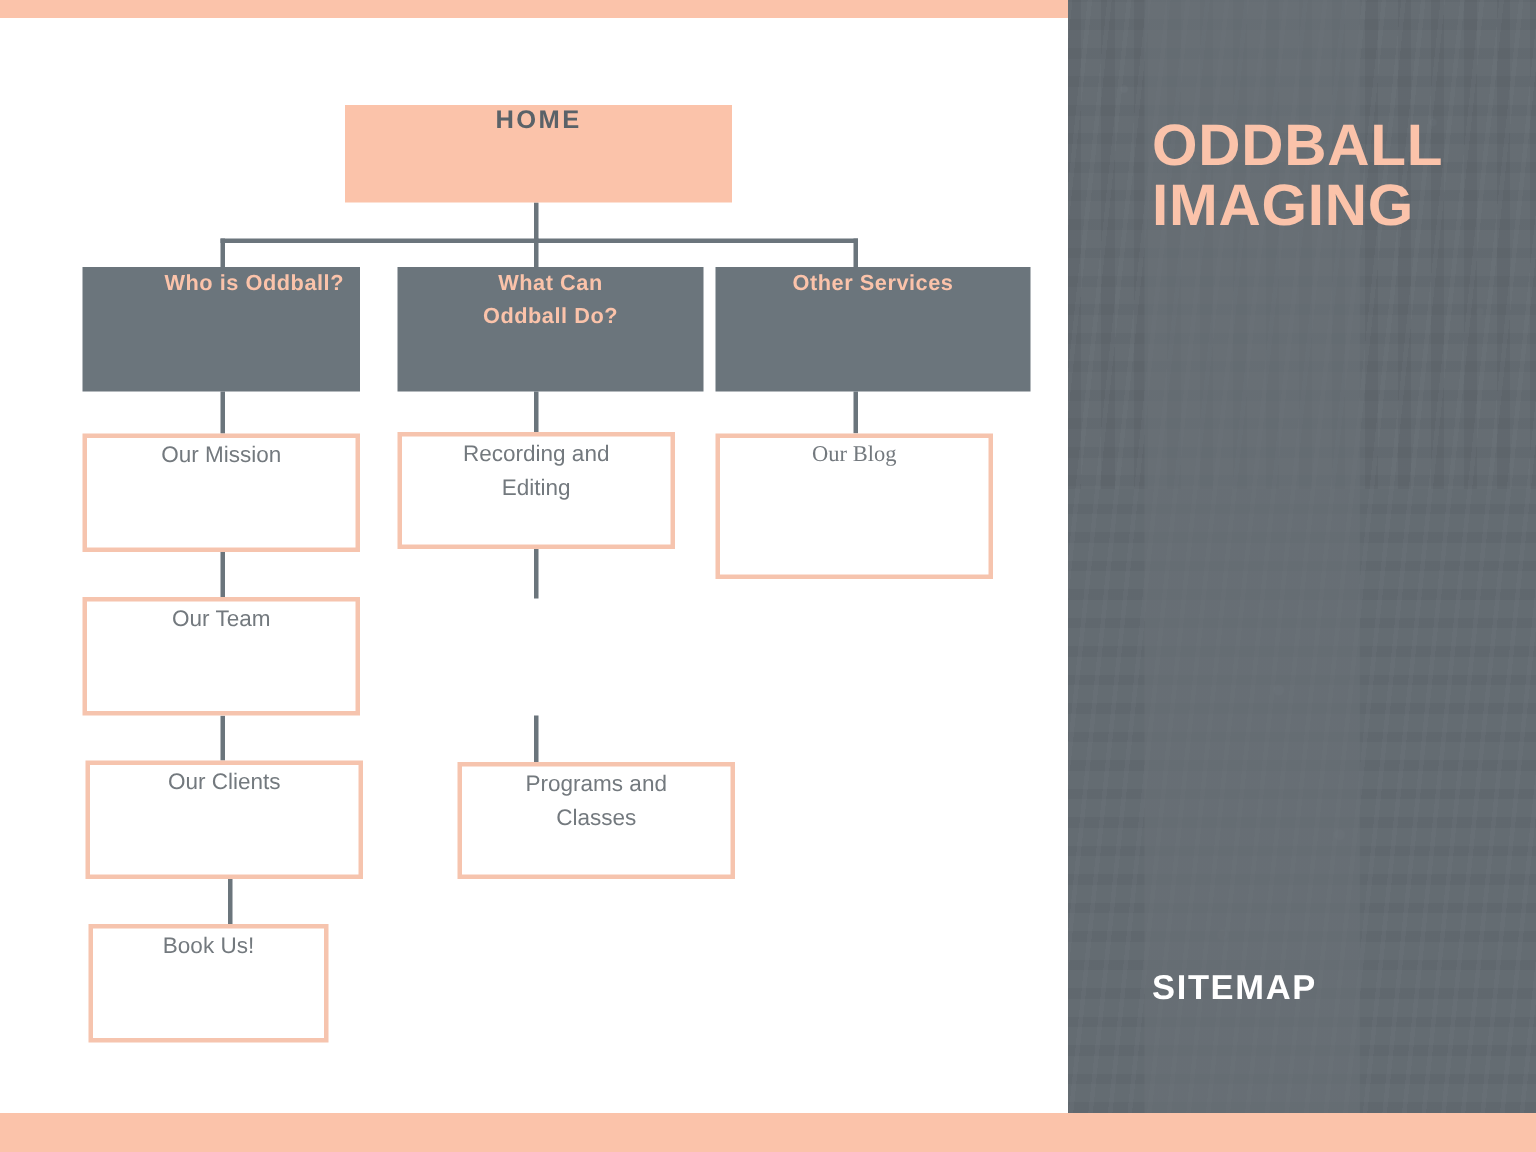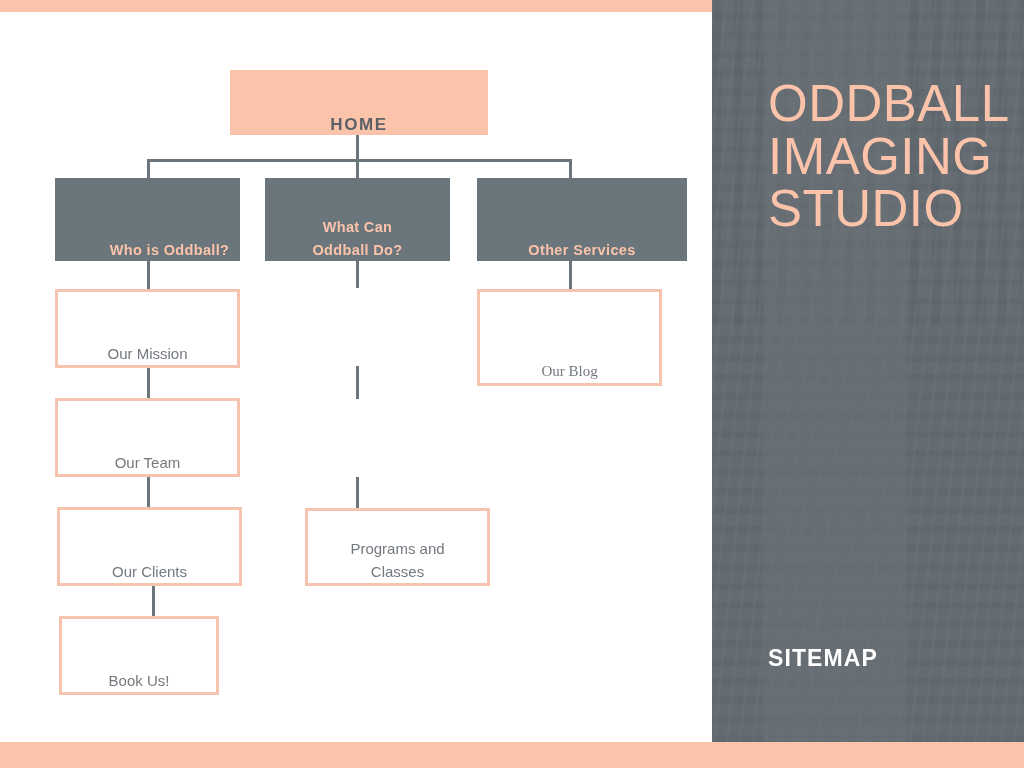--- a/index.html
+++ b/index.html
@@ -94,43 +94,43 @@
     inset: 0;
     background: rgba(99,108,116,0.74);
   }
   #hero-content {
     position: absolute;
     inset: 0;
     padding: 78px 22px 60px 56px;
   }
   #hero-title {
     color: #FBC3AA;
-    font-size: 51px;
-    font-weight: normal;
+    font-size: 39px;
+    font-weight: bold;
     line-height: 1.03;
     letter-spacing: 0.5px;
   }
   #hero-title .line { display: block; white-space: nowrap; }
   #hero-sub {
     position: absolute;
     left: 56px;
     bottom: 70px;
     color: #ffffff;
     font-size: 23px;
     font-weight: bold;
     letter-spacing: 1.1px;
   }
 
   
   #map { position: absolute; left: 0; top: 0; width: 712px; height: 768px; }
 
   .node {
     position: absolute;
     display: flex;
-    align-items: flex-end;
+    align-items: flex-start;
     justify-content: center;
     text-align: center;
     z-index: 2;
   }
 
   .node-home {
     background: #FBC3AA;
     color: #5A6268;
     font-size: 17px;
     font-weight: bold;
@@ -172,21 +172,20 @@
   <div class="band band-top"></div>
   <div class="band band-bottom"></div>
 
   <div id="hero">
     <div id="hero-photo"></div>
     <div id="hero-overlay"></div>
     <div id="hero-content">
       <div id="hero-title">
         <span class="line">ODDBALL</span>
         <span class="line">IMAGING</span>
-        <span class="line">STUDIO</span>
       </div>
       <div id="hero-sub">SITEMAP</div>
     </div>
   </div>
 
   <div id="map">
 
     <div class="conn conn-v" style="left:356px; top:135px; width:3px; height:26px;"></div>
     <div class="conn conn-h" style="left:147px; top:159px; width:425px; height:3px;"></div>
     <div class="conn conn-v" style="left:147px; top:159px; width:3px; height:19px;"></div>
@@ -205,21 +204,21 @@
     <div class="conn conn-v" style="left:569px; top:261px; width:3px; height:28px;"></div>
 
     <div class="node node-home" style="left:230px; top:70px; width:258px; height:65px;">
       <span>HOME</span>
     </div>
 
     <div class="node node-section" style="left:55px; top:178px; width:185px; height:83px;padding-left:44px;">
       <span>Who is Oddball?</span>
     </div>
 
-    <div class="node node-section" style="left:265px; top:178px; width:185px; height:83px;">
+    <div class="node node-section" style="left:265px; top:178px; width:204px; height:83px;">
       <div>
         <div>What Can</div>
         <div>Oddball Do?</div>
       </div>
     </div>
 
     <div class="node node-section" style="left:477px; top:178px; width:210px; height:83px;">
       <span>Other Services</span>
     </div>
 
@@ -232,20 +231,26 @@
     </div>
 
     <div class="node node-leaf" style="left:57px; top:507px; width:185px; height:79px;">
       <span>Our Clients</span>
     </div>
 
     <div class="node node-leaf" style="left:59px; top:616px; width:160px; height:79px;">
       <span>Book Us!</span>
     </div>
 
+    <div class="node node-leaf" style="left:265px; top:288px; width:185px; height:78px;">
+      <div>
+        <div>Recording and</div>
+        <div>Editing</div>
+      </div>
+    </div>
 
 
     <div class="node node-leaf" style="left:265px; top:508px; width:185px; height:78px;margin-left:40px;">
       <div>
         <div>Programs and</div>
         <div>Classes</div>
       </div>
     </div>
 
     <div class="node node-leaf" style="left:477px; top:289px; width:185px; height:97px;font-family:Liberation Serif, serif;">

